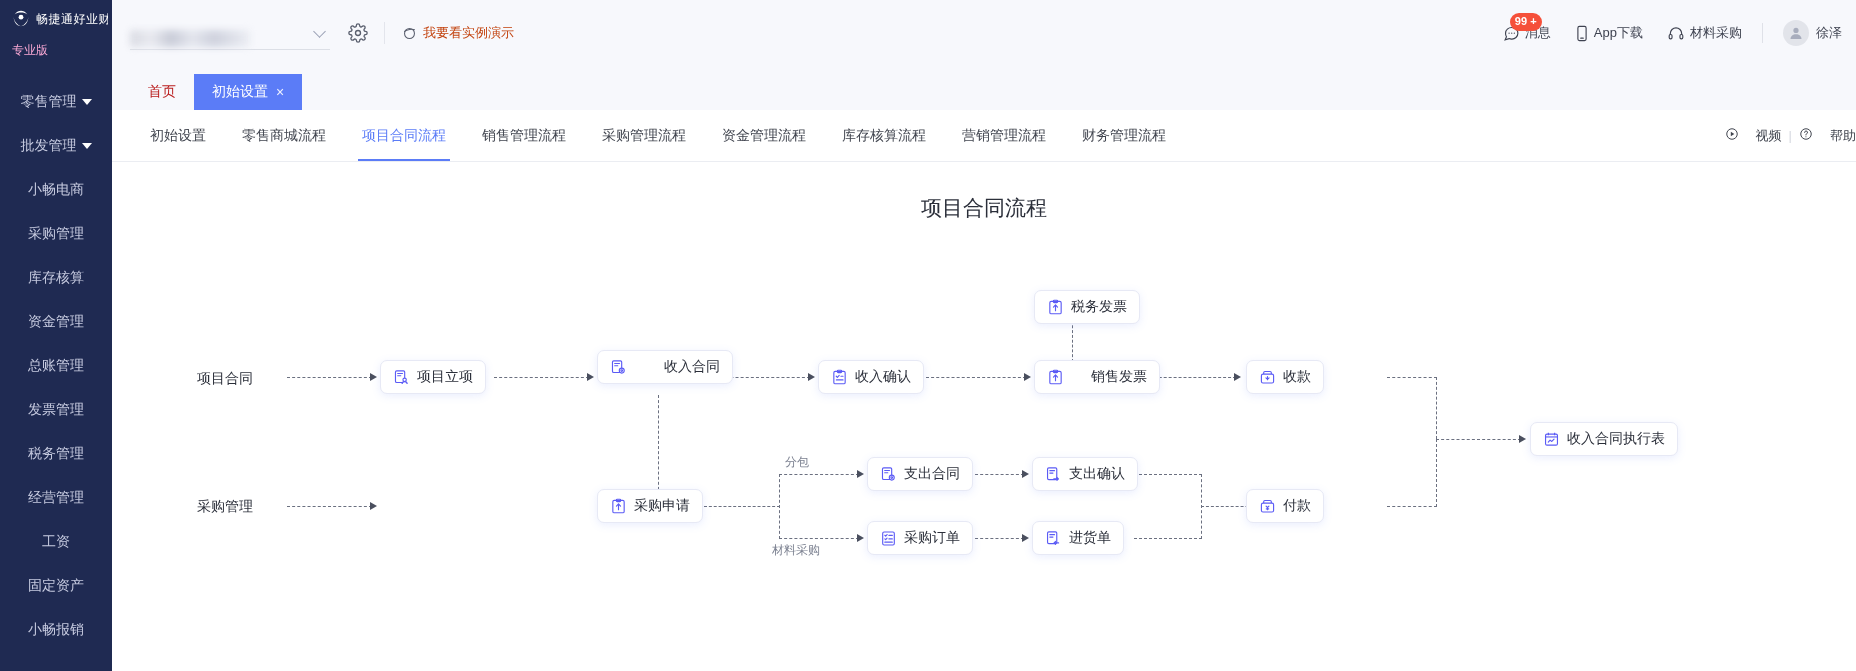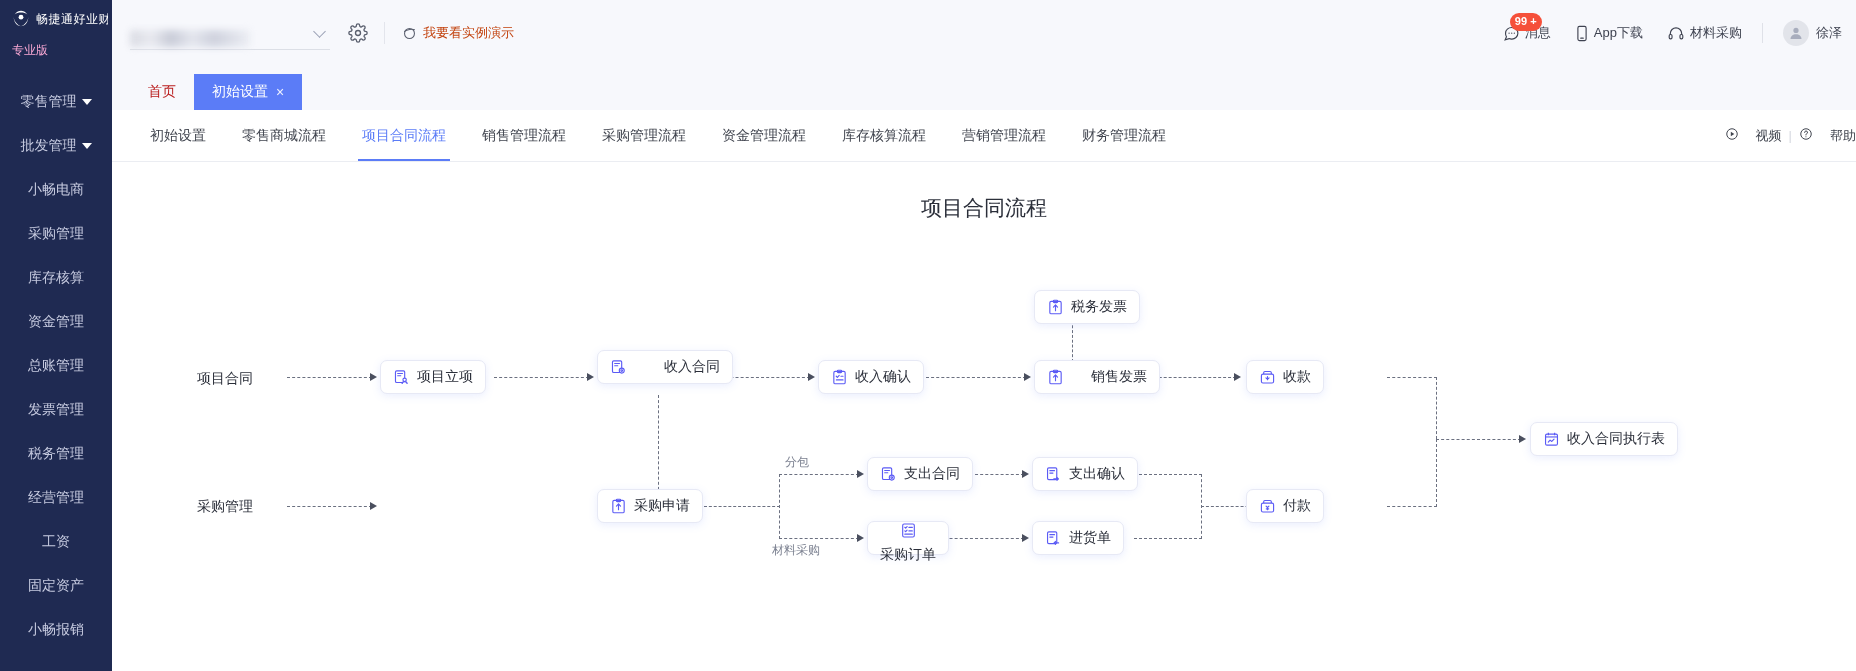--- a/index.html
+++ b/index.html
@@ -548,21 +548,21 @@
             <svg width="17" height="17" viewBox="0 0 24 24" fill="none" stroke="#5b5bf5" stroke-width="1.6">
               <rect x="3.6" y="2.6" width="13" height="16.6" rx="1.8"></rect>
               <line x1="6.8" y1="6.6" x2="13.4" y2="6.6" stroke-linecap="round"></line>
               <line x1="6.8" y1="10" x2="11.2" y2="10" stroke-linecap="round"></line>
               <path d="M12.4 18.2h6.6M16.8 16l2.2 2.2-2.2 2.2" stroke-linecap="round" stroke-linejoin="round"></path>
             </svg>
           </span>
           <span>支出确认</span>
         </div>
 
-        <div class="node" style="left:755px; top:291px;flex-direction:column;">
+        <div class="node" style="left:755px; top:291px;">
           <span>
             <svg width="17" height="17" viewBox="0 0 24 24" fill="none" stroke="#5b5bf5" stroke-width="1.6">
               <rect x="3.8" y="2.8" width="16.4" height="18.4" rx="2"></rect>
               <path d="M6.8 7.4l1.2 1.2 2-2.2" stroke-linecap="round" stroke-linejoin="round"></path>
               <path d="M6.8 12.4l1.2 1.2 2-2.2" stroke-linecap="round" stroke-linejoin="round"></path>
               <line x1="12.6" y1="7.6" x2="17.4" y2="7.6" stroke-linecap="round"></line>
               <line x1="12.6" y1="12.6" x2="17.4" y2="12.6" stroke-linecap="round"></line>
               <line x1="6.8" y1="17.2" x2="17.4" y2="17.2" stroke-linecap="round"></line>
             </svg>
           </span>

